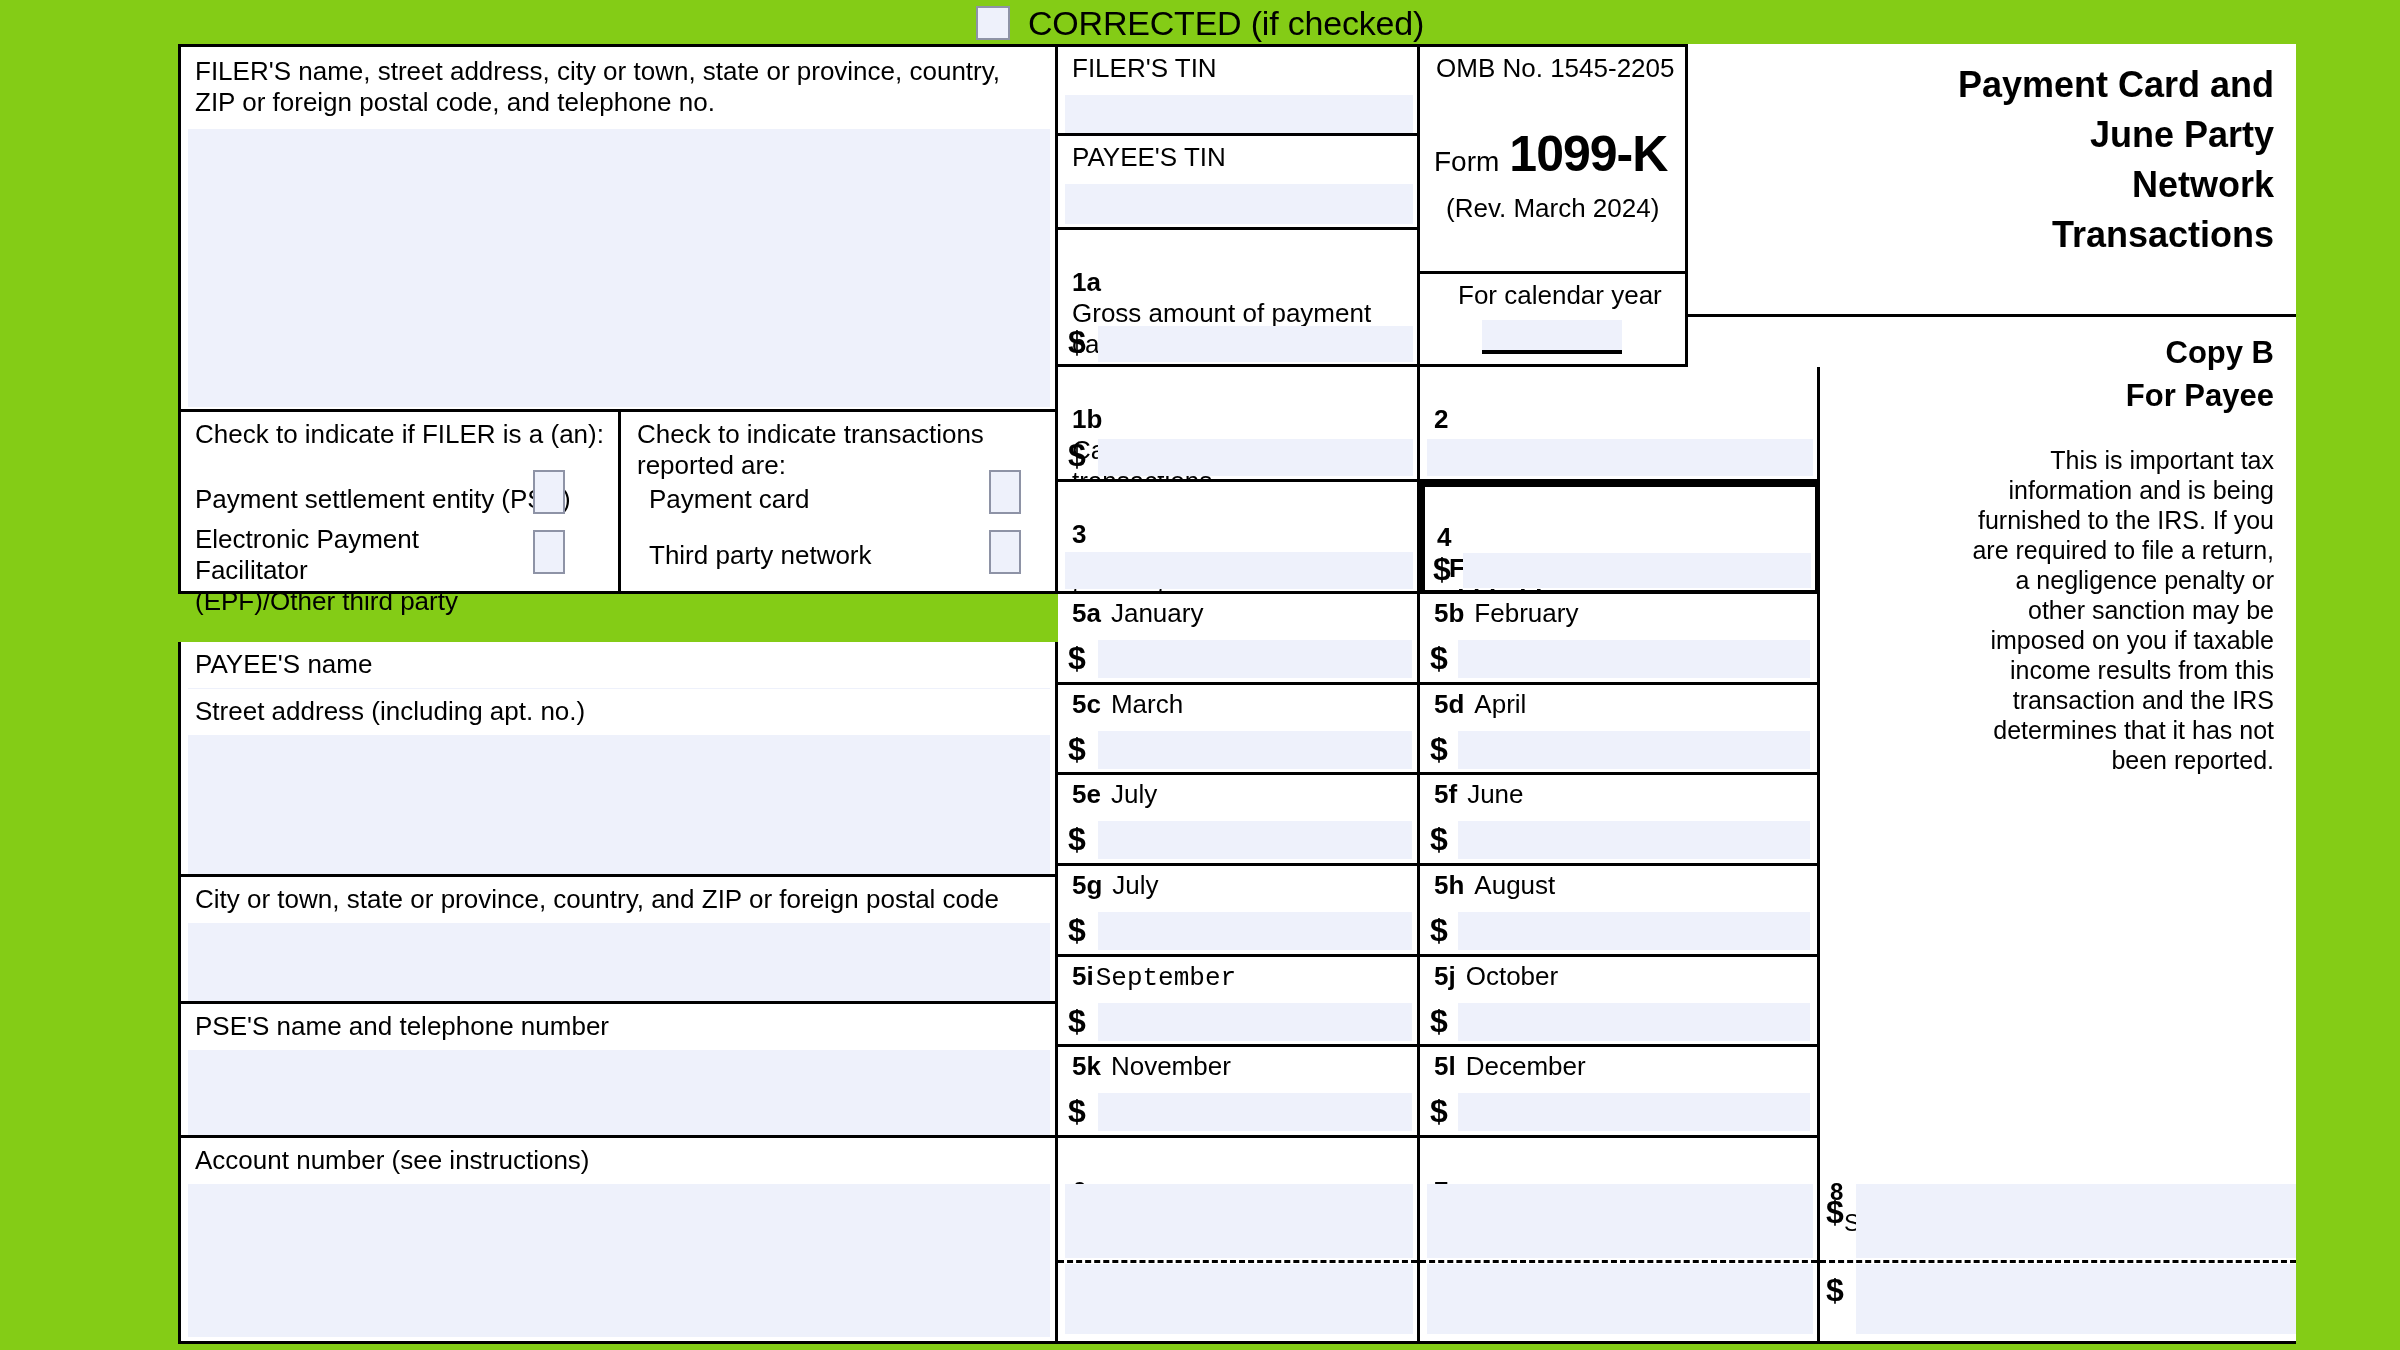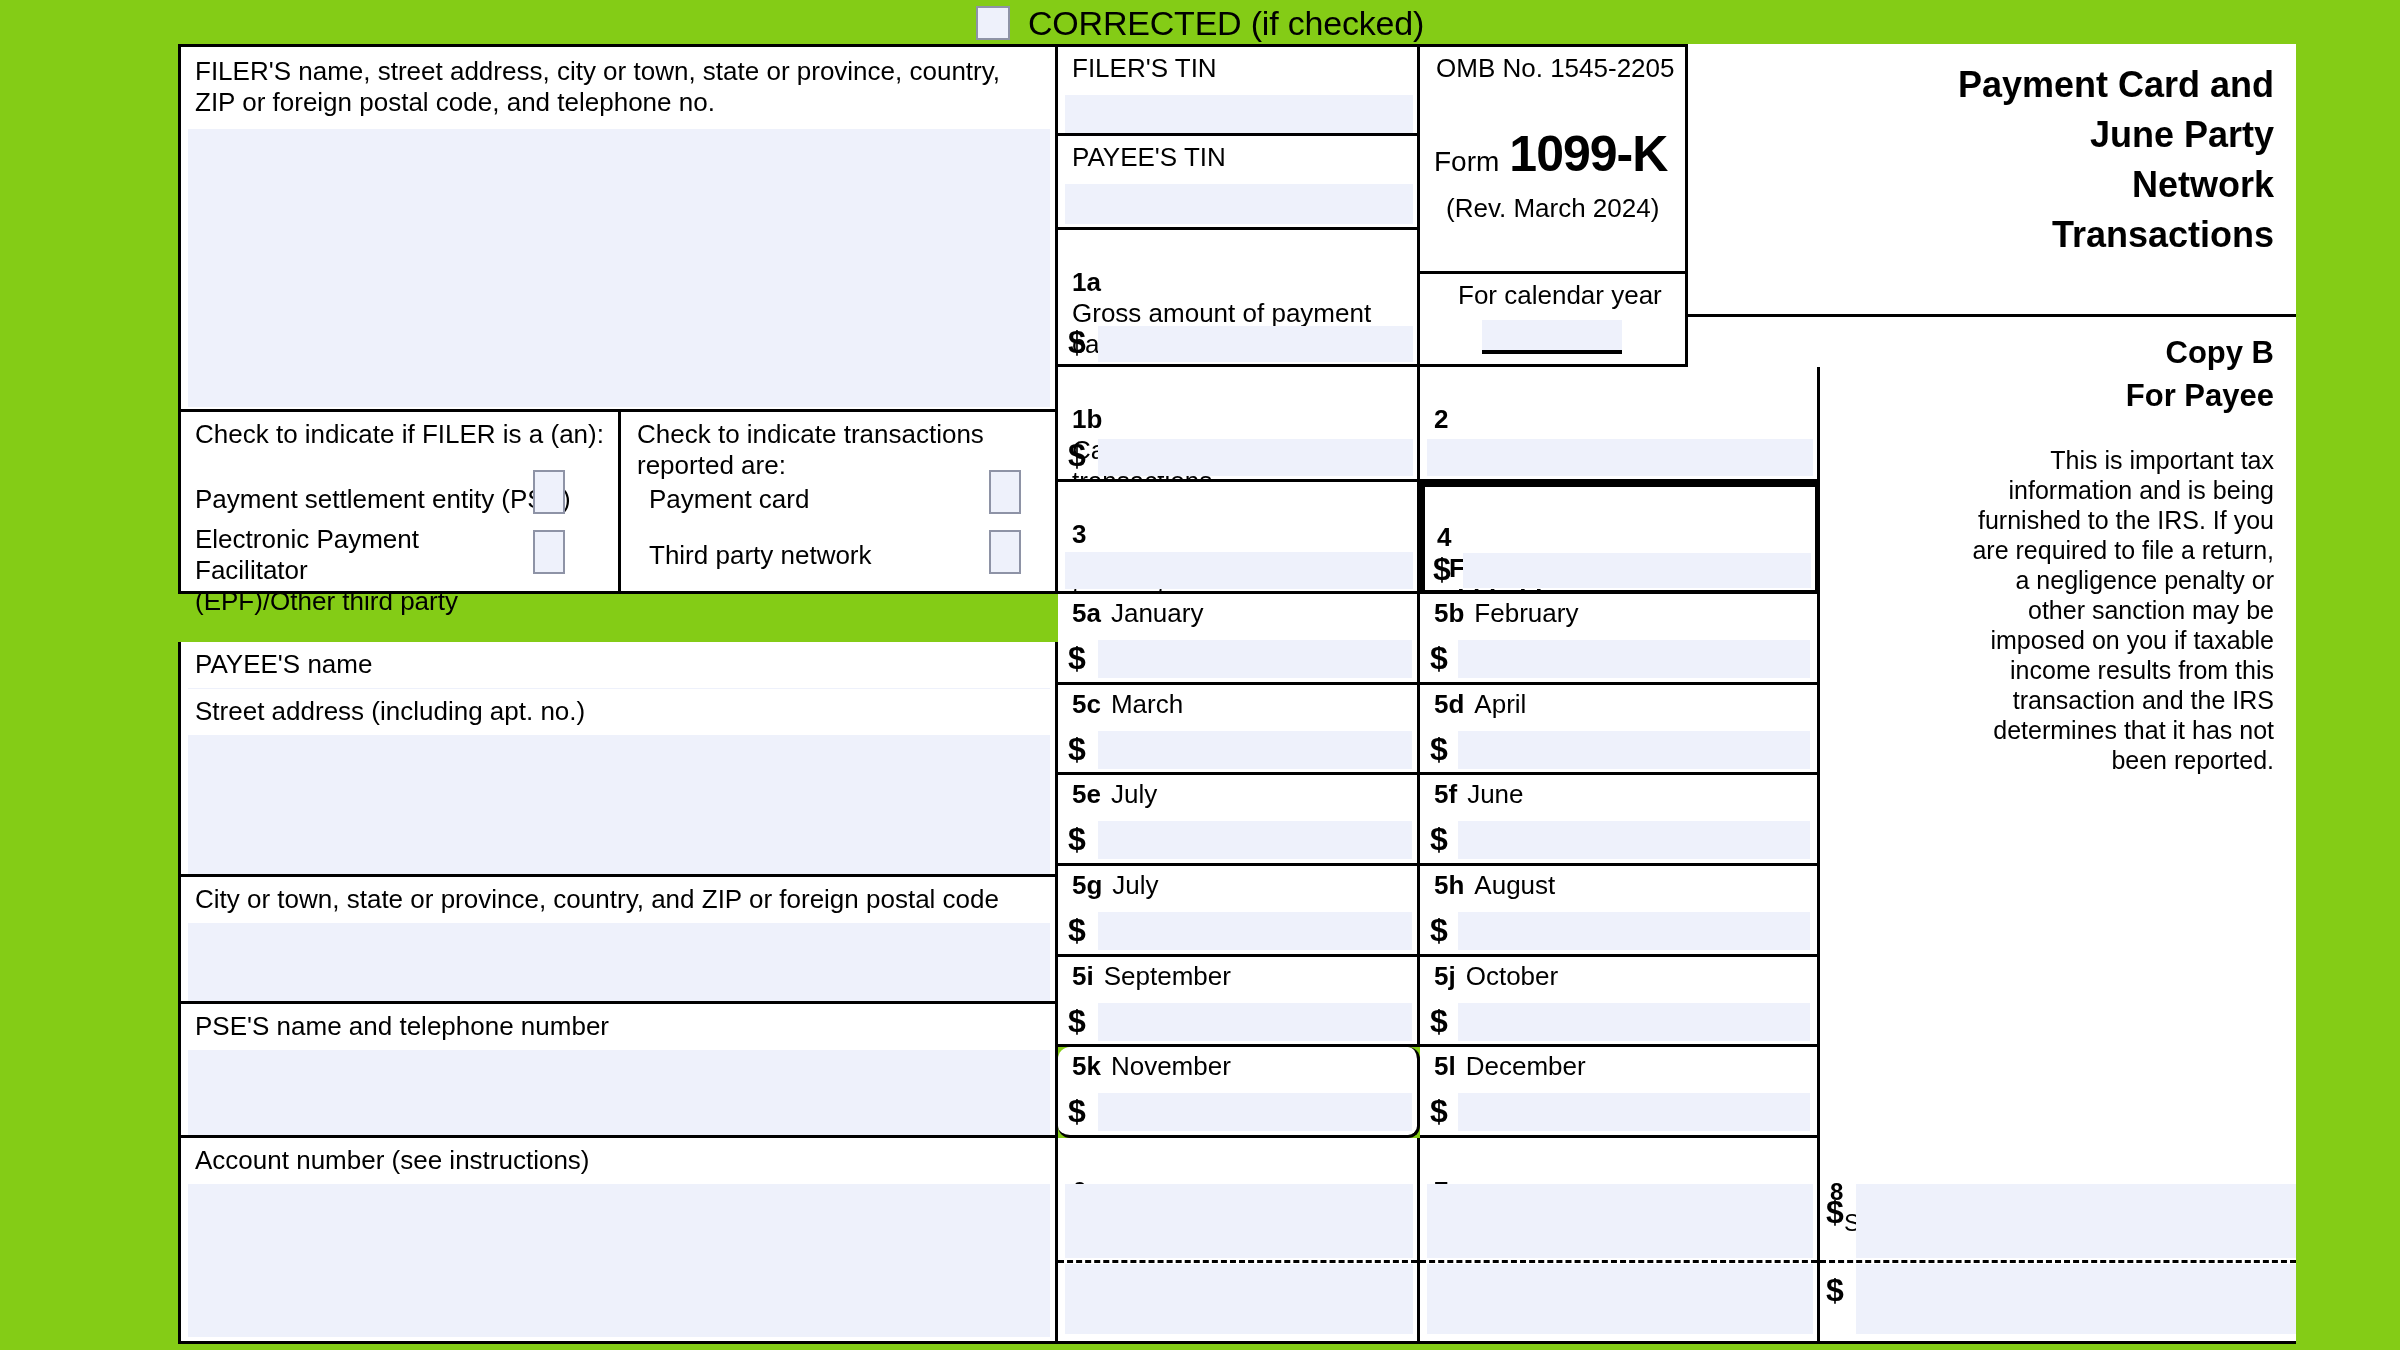--- a/index.html
+++ b/index.html
@@ -245,30 +245,30 @@
           <div class="lbl" style="position: absolute; left: 14px; top: 4px;"><span class="boxnum">5g</span><span style="margin-left: 10px;">July</span></div>
           <div class="fill" style="left: 40px; top: 46px; width: 314px; height: 38px;"></div>
           <div class="dollar" style="left: 10px; top: 48px;">$</div>
         </div>
         <div class="cell br bb" style="left: 1242px; top: 822.01px; width: 400px; height: 90.67px;">
           <div class="lbl" style="position: absolute; left: 14px; top: 4px; text-align: right;"><span class="boxnum">5h</span><span style="margin-left: 10px;">August</span></div>
           <div class="fill" style="left: 38px; top: 46px; width: 352px; height: 38px;"></div>
           <div class="dollar" style="left: 10px; top: 48px;">$</div>
         </div>
         <div class="cell br bb" style="left: 880px; top: 912.68px; width: 362px; height: 90.67px;">
-          <div class="lbl" style="position: absolute; left: 14px; top: 4px;"><span class="boxnum">5i</span><span style="margin-left: 10px;">September</span></div>
+          <div class="lbl" style="position: absolute; left: 14px; top: 4px;"><span class="boxnum">5i</span><span style="margin-left: 2px; font-family: Liberation Mono, monospace;">September</span></div>
           <div class="fill" style="left: 40px; top: 46px; width: 314px; height: 38px;"></div>
           <div class="dollar" style="left: 10px; top: 48px;">$</div>
         </div>
         <div class="cell br bb" style="left: 1242px; top: 912.68px; width: 400px; height: 90.67px;">
           <div class="lbl" style="position: absolute; left: 14px; top: 4px;"><span class="boxnum">5j</span><span style="margin-left: 10px;">October</span></div>
           <div class="fill" style="left: 38px; top: 46px; width: 352px; height: 38px;"></div>
           <div class="dollar" style="left: 10px; top: 48px;">$</div>
         </div>
-        <div class="cell br bb" style="left: 880px; top: 1003.35px; width: 362px; height: 90.67px; border-radius: 12px;">
+        <div class="cell br bb" style="left: 880px; top: 1003.35px; width: 362px; height: 90.67px;">
           <div class="lbl" style="position: absolute; left: 14px; top: 4px;"><span class="boxnum">5k</span><span style="margin-left: 10px;">November</span></div>
           <div class="fill" style="left: 40px; top: 46px; width: 314px; height: 38px;"></div>
           <div class="dollar" style="left: 10px; top: 48px;">$</div>
         </div>
         <div class="cell br bb" style="left: 1242px; top: 1003.35px; width: 400px; height: 90.67px;">
           <div class="lbl" style="position: absolute; left: 14px; top: 4px;"><span class="boxnum">5l</span><span style="margin-left: 10px;">December</span></div>
           <div class="fill" style="left: 38px; top: 46px; width: 352px; height: 38px;"></div>
           <div class="dollar" style="left: 10px; top: 48px;">$</div>
         </div>
       </div>

